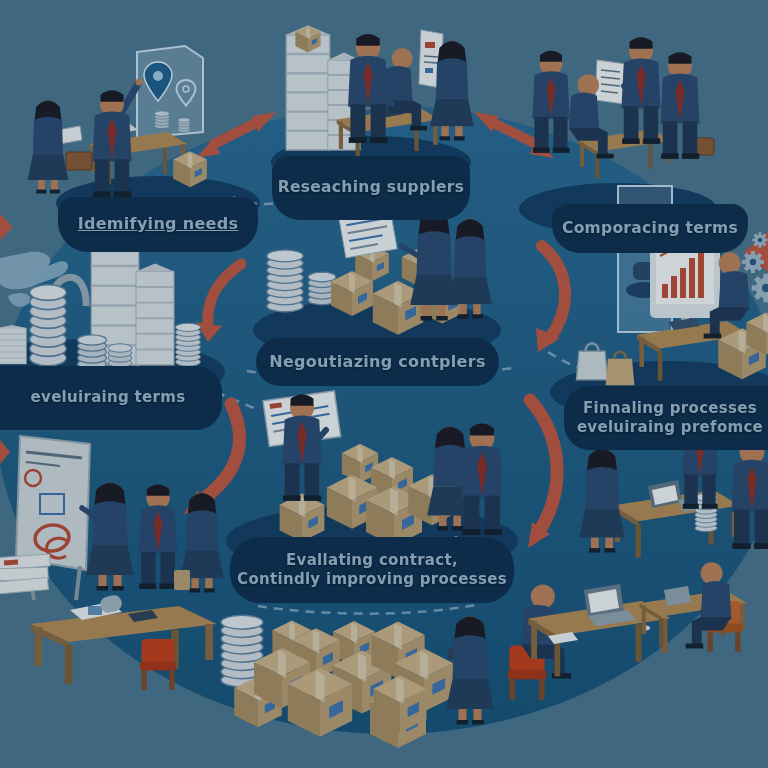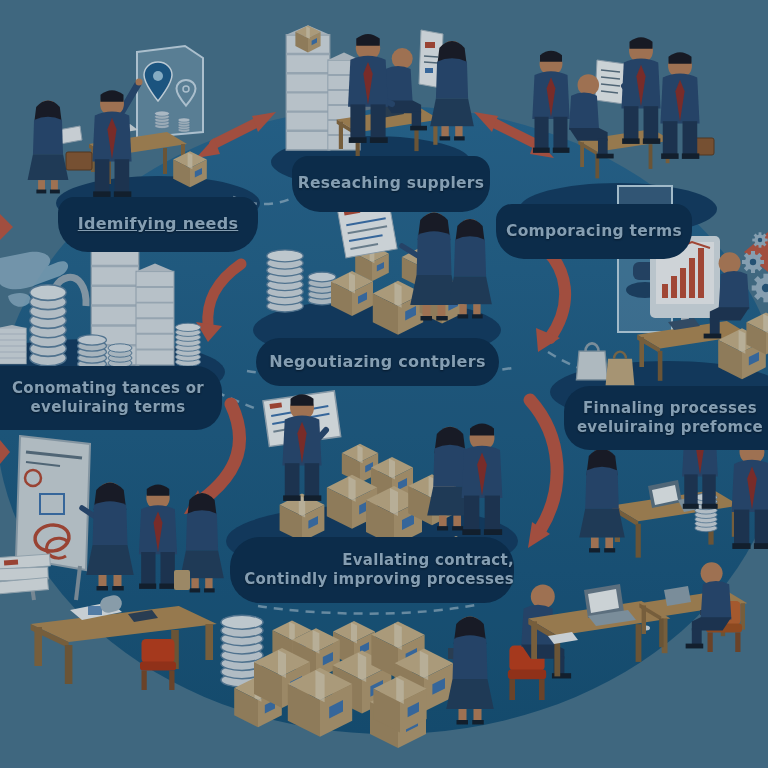--- a/index.html
+++ b/index.html
@@ -9,26 +9,26 @@
     font-family:"DejaVu Sans","Liberation Sans",sans-serif;
   }
   .stage svg{position:absolute;left:0;top:0;}
   .banner{
     position:absolute;background:#0d2f50;color:#9cb6cb;font-weight:bold;
     display:flex;flex-direction:column;align-items:center;justify-content:center;
     text-align:center;letter-spacing:.3px;line-height:1.28;
     text-shadow:0 1px 2px rgba(0,0,0,.45);
   }
   #banner-identifying{left:58px;top:197px;width:200px;height:55px;border-radius:16px 16px 30px 30px;font-size:16px;text-decoration:underline;}
-  #banner-researching{left:272px;top:156px;width:198px;height:56px;border-radius:16px 16px 28px 28px;font-size:15.5px;margin-left:20px;}
-  #banner-comparing{left:496px;top:204px;width:196px;height:55px;border-radius:16px 16px 28px 28px;font-size:15.5px;}
+  #banner-researching{left:272px;top:156px;width:198px;height:64px;border-radius:16px 16px 28px 28px;font-size:15.5px;}
+  #banner-comparing{left:552px;top:204px;width:196px;height:49px;border-radius:16px 16px 28px 28px;font-size:15.5px;}
   #banner-negotiating{left:256px;top:326px;width:243px;height:48px;border-radius:24px;font-size:16px;margin-top:12px;}
   #banner-estimating{left:-6px;top:366px;width:228px;height:64px;border-radius:0 26px 26px 0;font-size:15px;}
   #banner-finalizing{left:564px;top:386px;width:212px;height:64px;border-radius:26px 0 0 26px;font-size:15px;}
-  #banner-evaluating{left:230px;top:537px;width:284px;height:66px;border-radius:30px;font-size:15px;align-items:flex-end;}
+  #banner-evaluating{left:230px;top:537px;width:284px;height:66px;border-radius:30px;font-size:15px;}
   .dim-overlay{
     position:absolute;inset:0;background:rgba(10,25,40,.15);pointer-events:none;
   }
 </style>
 </head>
 <body>
 
 <div class="stage">
 <svg width="768" height="768" viewBox="0 0 768 768">
   <defs>
@@ -411,21 +411,20 @@
 <div class="banner" id="banner-researching">
   <span>Reseaching supplers</span>
 </div>
 <div class="banner" id="banner-comparing">
   <span>Comporacing terms</span>
 </div>
 <div class="banner" id="banner-negotiating">
   <span>Negoutiazing contplers</span>
 </div>
 <div class="banner" id="banner-estimating">
-  <span>Conomating tances or</span>
   <span>eveluiraing terms</span>
 </div>
 <div class="banner" id="banner-finalizing">
   <span>Finnaling processes</span>
   <span>eveluiraing prefomce</span>
 </div>
 <div class="banner" id="banner-evaluating">
   <span>Evallating contract,</span>
   <span>Contindly improving processes</span>
 </div>

